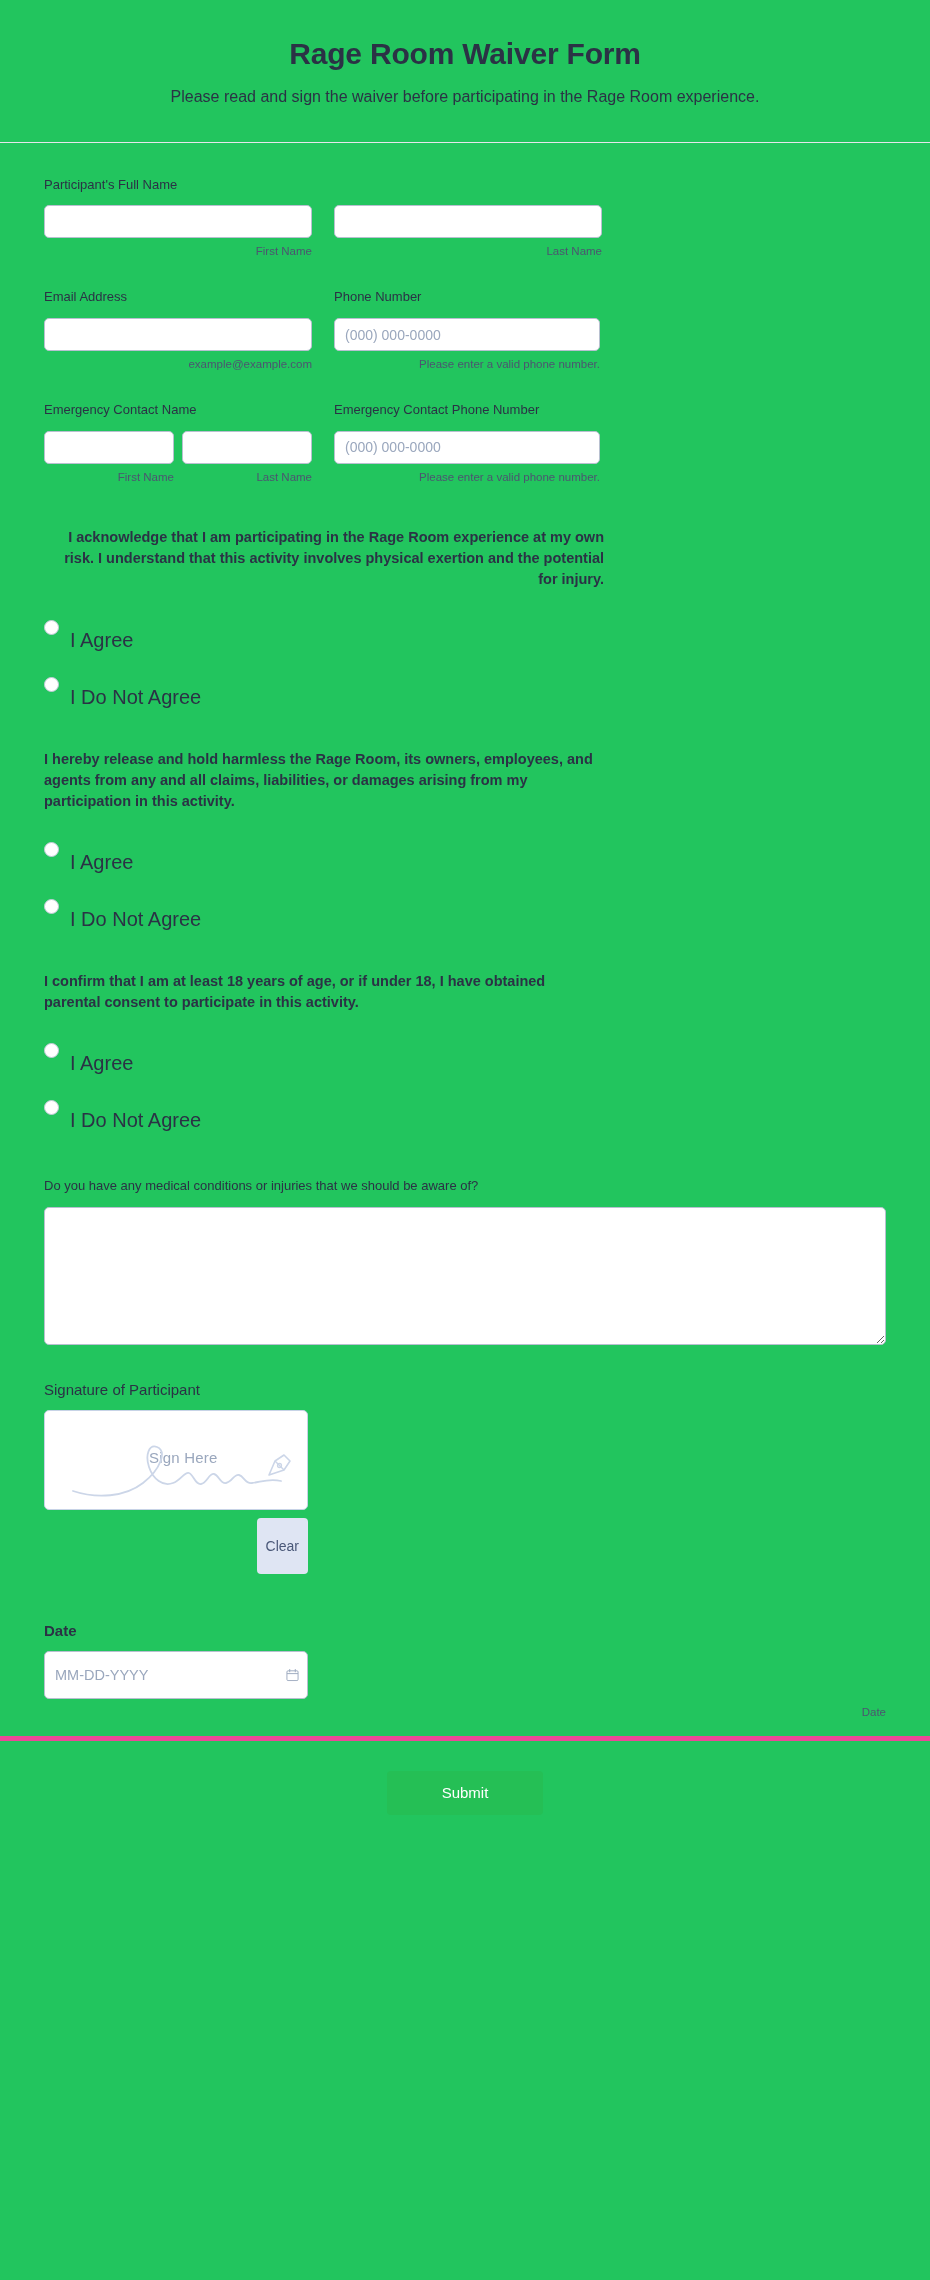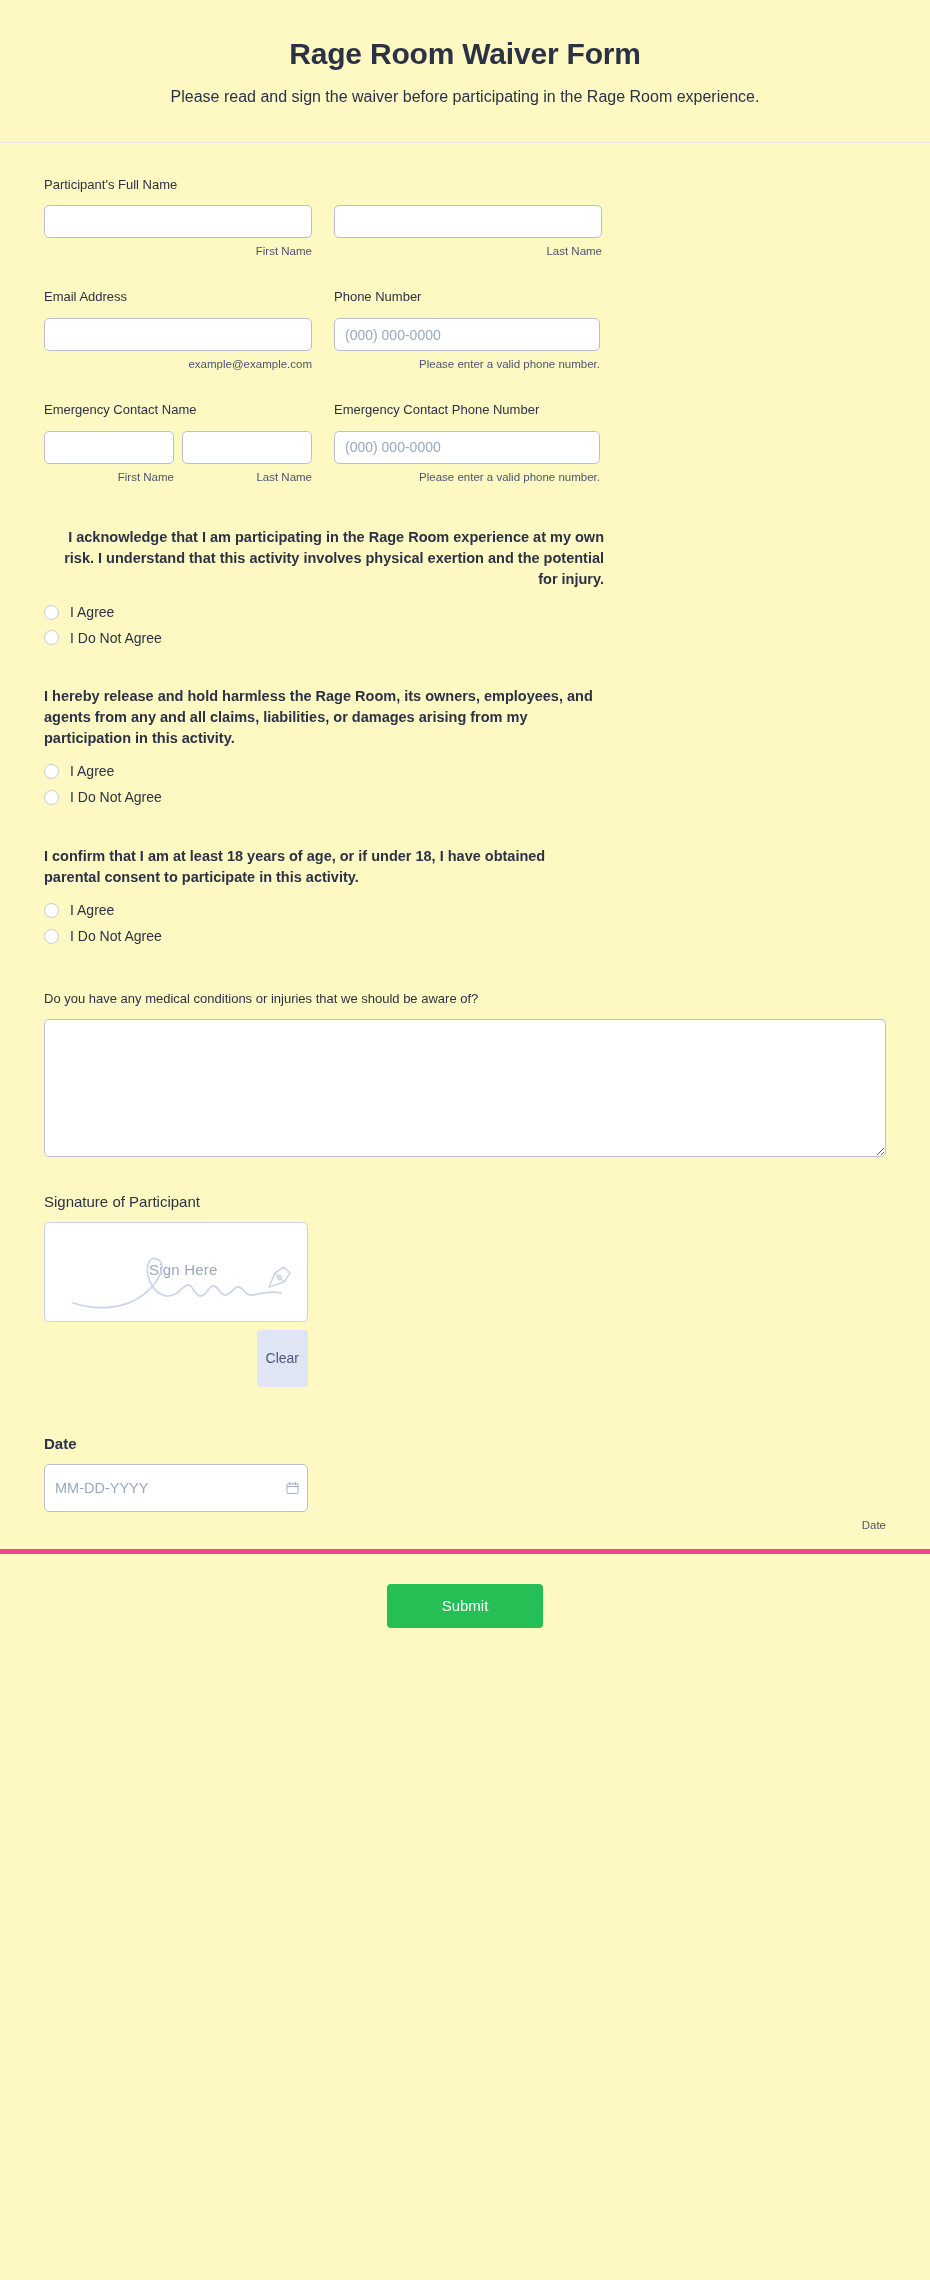--- a/index.html
+++ b/index.html
@@ -6,21 +6,21 @@
   html, body { margin: 0; padding: 0; }
   body {
     width: 930px;
     min-height: 2280px;
     background: #ffffff;
     font-family: "Liberation Sans", sans-serif;
     color: #2c3345;
     -webkit-font-smoothing: antialiased;
   }
 
-  .page { width: 930px; min-height: 2280px; position: relative; background: #fef9c3; }
+  .page { width: 930px; min-height: 2280px; position: relative; background: #22c55e; }
 
   
   .form-header {
     padding: 36px 40px 34px 40px;
     text-align: center;
     border-bottom: 1px solid #e6e6ec;
   }
   .form-title {
     font-size: 30px;
     font-weight: bold;
@@ -101,23 +101,24 @@
   .radio-circle {
     width: 15px;
     height: 15px;
     border: 1px solid #c3cad8;
     border-radius: 50%;
     background: #fff;
     margin-right: 11px;
     flex: 0 0 auto;
   }
   .radio-label {
-    font-size: 14px;
-    color: #2b3245;
-    line-height: 1.2;
+    font-size: 20px;
+    color: #2b3245;
+    line-height: 1.2;
+    margin-top: 24px;
   }
 
   
   .medical-block { margin-bottom: 34px; }
   .textarea-input {
     width: 100%;
     height: 138px;
     border: 1px solid #b8c0d0;
     border-radius: 5px;
     background: #fff;

